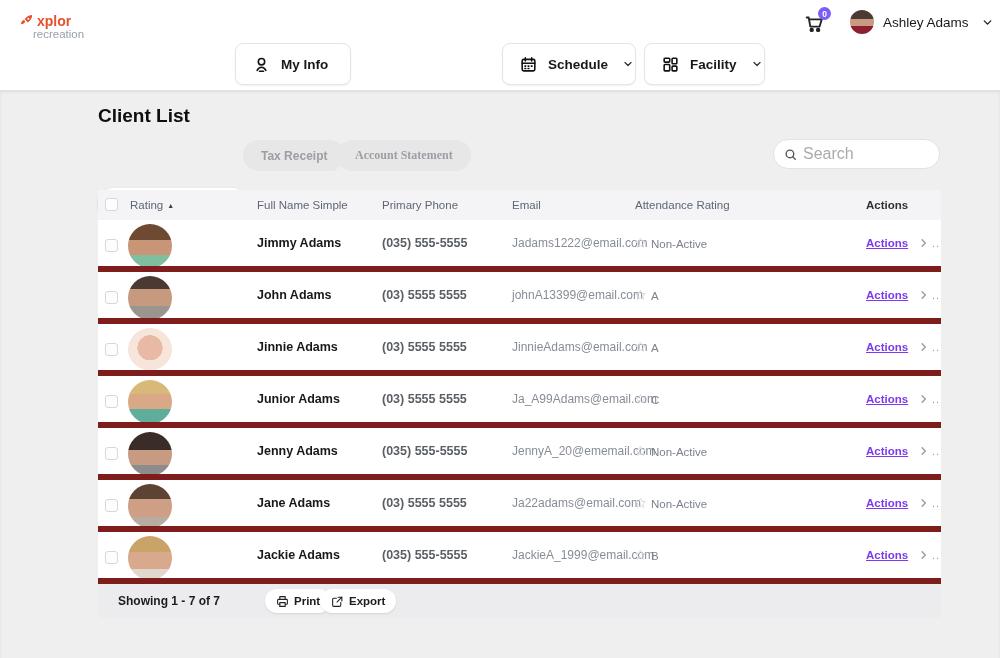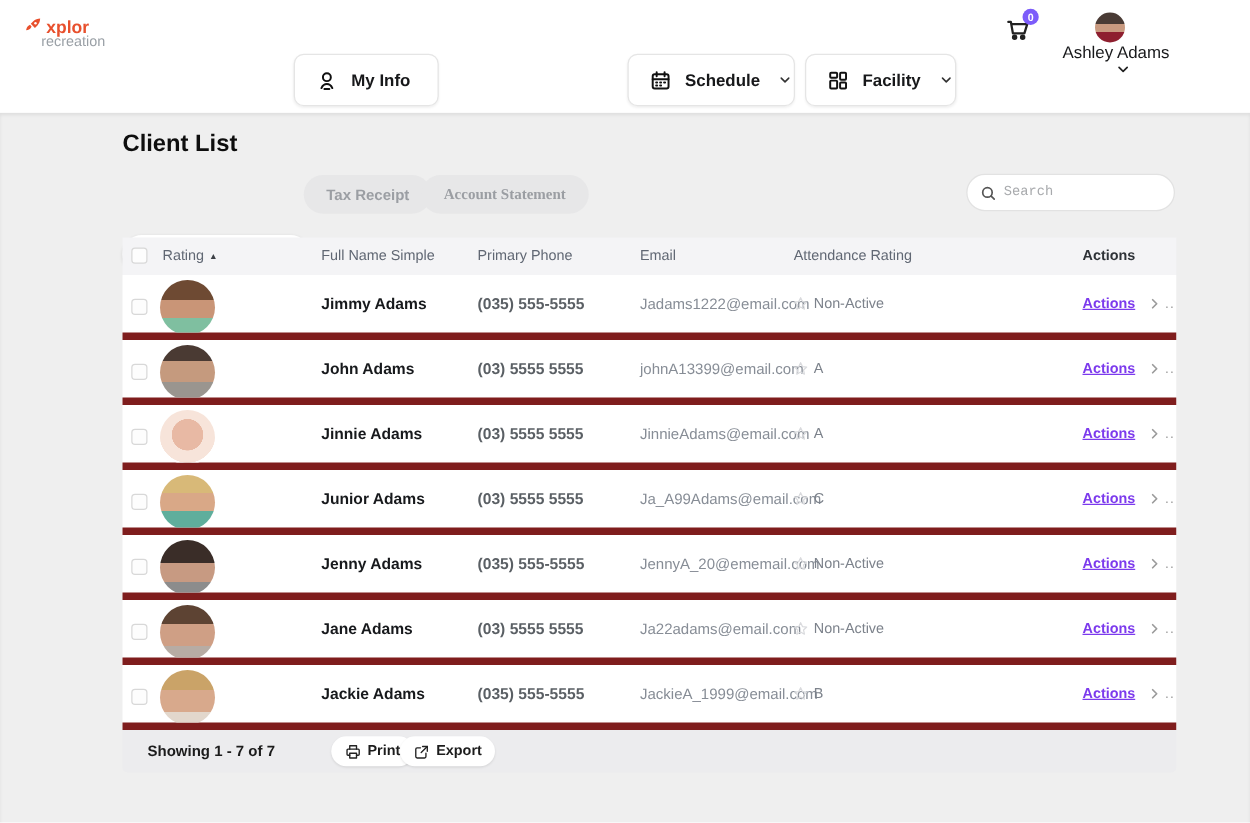--- a/index.html
+++ b/index.html
@@ -23,43 +23,43 @@
   .nav-btn svg { flex:0 0 auto; }
   #nav-myinfo   { left:235px; width:116px; }
   #nav-store    { left:342px; width:152px; }
   #nav-schedule { left:502px; width:134px; }
   #nav-facility { left:644px; width:121px; }
 
   .cart-btn { position:absolute; left:803px; top:12px; width:24px; height:22px; cursor:pointer; color:#222; }
   .cart-badge { position:absolute; top:-5px; right:-4px; width:13px; height:13px; border-radius:50%;
                 background:#7c5cfa; color:#fff; font-size:8.5px; font-weight:700;
                 display:flex; align-items:center; justify-content:center; }
-  .user-menu { position:absolute; left:850px; top:10px; display:flex; align-items:center; cursor:pointer;flex-direction:column; }
+  .user-menu { position:absolute; left:850px; top:10px; display:flex; align-items:center; cursor:pointer; }
   .user-avatar { width:24px; height:24px; border-radius:50%; margin-right:9px; }
   .user-name { font-size:13.5px; color:#17181a; }
   .user-chevron { margin-left:12px; color:#333; display:flex; }
 
   
   .main { position:absolute; top:90px; left:0; width:1000px; height:568px; background:#efefef;
           box-shadow:inset 0 2px 3px rgba(0,0,0,.07); }
   .page-title { position:absolute; left:98px; top:15px; font-size:19px; font-weight:700; color:#0e0e0e; }
 
   .pill { position:absolute; top:50px; height:31px; border-radius:16px; display:flex; align-items:center;
           padding:0 18px; font-size:12px; cursor:pointer; }
   .pill-primary  { left:98px;  background:#fff; color:#18181a; font-weight:700; box-shadow:0 1px 3px rgba(0,0,0,.14);margin-top:48px; }
   .pill-disabled { background:#e7e7e8; color:#9b9ea3; font-weight:600; }
   #pill-tax     { left:243px; }
   #pill-account { left:337px;font-family:Liberation Serif, serif; }
 
   .search-box { position:absolute; left:773px; top:49px; width:167px; height:30px; background:#fff;
                 border:1px solid #e2e2e2; border-radius:15px; display:flex; align-items:center;
                 padding:0 10px; gap:6px; }
   .search-box svg { color:#555; flex:0 0 auto; }
-  .search-input { border:none; outline:none; width:120px; font-size:11px; color:#333; background:transparent;
-                  font-family:Liberation Mono, monospace; }
+  .search-input { border:none; outline:none; width:120px; font-size:16px; color:#333; background:transparent;
+                  font-family:Liberation Sans, sans-serif; }
   .search-input::placeholder { color:#a8aaad; }
 
   
   .table { position:absolute; left:98px; top:100px; width:843px; }
   .thead { position:relative; height:30px; background:#f4f4f6; font-size:11.5px; color:#606773; }
   .thead .hc { position:absolute; top:50%; transform:translateY(-50%); white-space:nowrap; }
   .h-photo   { left:32px;  display:flex; align-items:center; gap:4px; cursor:pointer; }
   .h-name    { left:159px; }
   .h-phone   { left:284px; }
   .h-email   { left:414px; }

